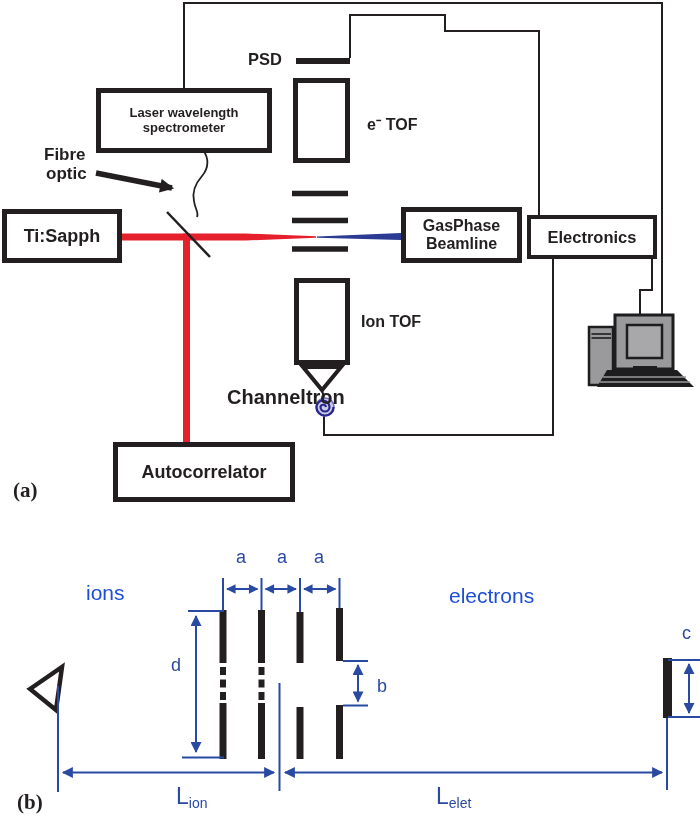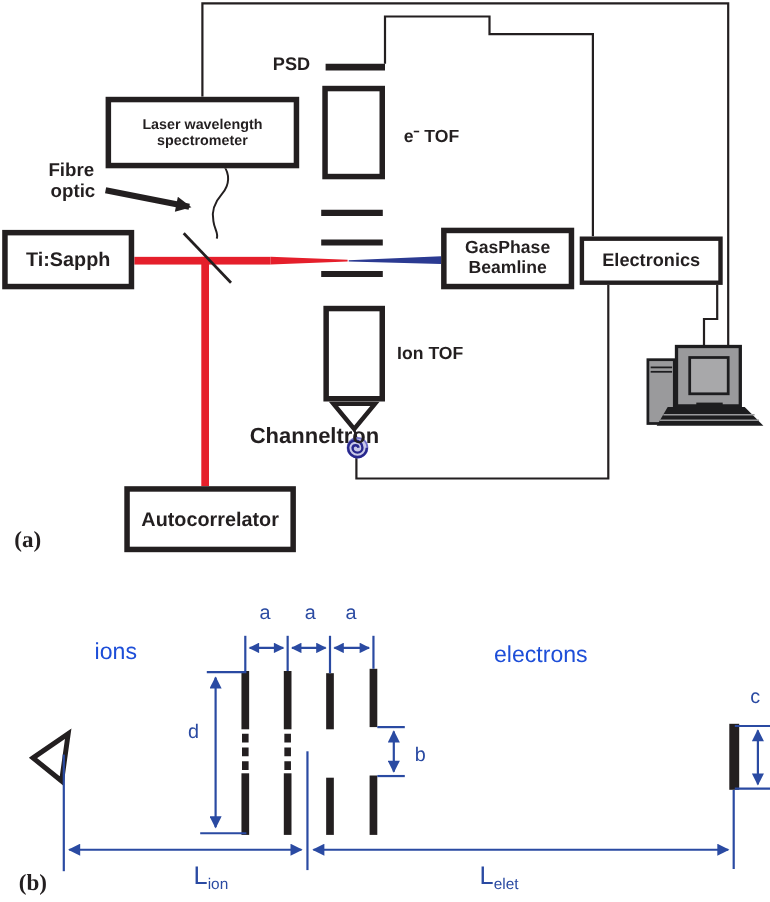--- a/index.html
+++ b/index.html
@@ -6,21 +6,21 @@
   .fig{position:relative;width:700px;height:820px;background:#ffffff;
        font-family:"Liberation Sans",sans-serif;color:#231f20;overflow:hidden;}
   .fig svg{position:absolute;left:0;top:0;}
   .box{position:absolute;background:#fff;border:4px solid #231f20;
        display:flex;flex-direction:column;align-items:center;justify-content:center;
        text-align:center;font-weight:700;line-height:1.12;box-sizing:border-box;}
   .box-spect{left:96px;top:88px;width:176px;height:65px;border-width:5px;font-size:13px;}
   .box-tisapph{left:2px;top:209px;width:120px;height:54px;border-width:5px;font-size:18px;}
   .box-gasphase{left:401px;top:207px;width:121px;height:56px;border-width:5px;font-size:16px;}
   .box-electronics{left:527px;top:215px;width:130px;height:44px;border-width:4px;font-size:16.5px;}
-  .box-autocorr{left:113px;top:442px;width:156px;height:60px;border-width:5px;font-size:18px;}
+  .box-autocorr{left:113px;top:442px;width:182px;height:60px;border-width:5px;font-size:18px;}
   .box-etof{left:293px;top:78px;width:57px;height:85px;border-width:5px;}
   .box-iontof{left:294px;top:278px;width:56px;height:87px;border-width:5px;}
   .lbl{position:absolute;font-weight:700;white-space:nowrap;line-height:1.05;text-align:right;}
   .lbl-psd{left:248px;top:51px;font-size:16.5px;}
   .lbl-fibre1{left:44px;top:146px;font-size:17px;}
   .lbl-fibre2{left:46px;top:165px;font-size:17px;}
   .lbl-etof{left:367px;top:117px;font-size:16px;}
   .lbl-iontof{left:361px;top:314px;font-size:16px;}
   .lbl-chan{left:196px;top:387px;font-size:20px;margin-left:31px;}
   .panel-tag{position:absolute;font-family:"Liberation Serif",serif;font-weight:700;font-size:21px;}

